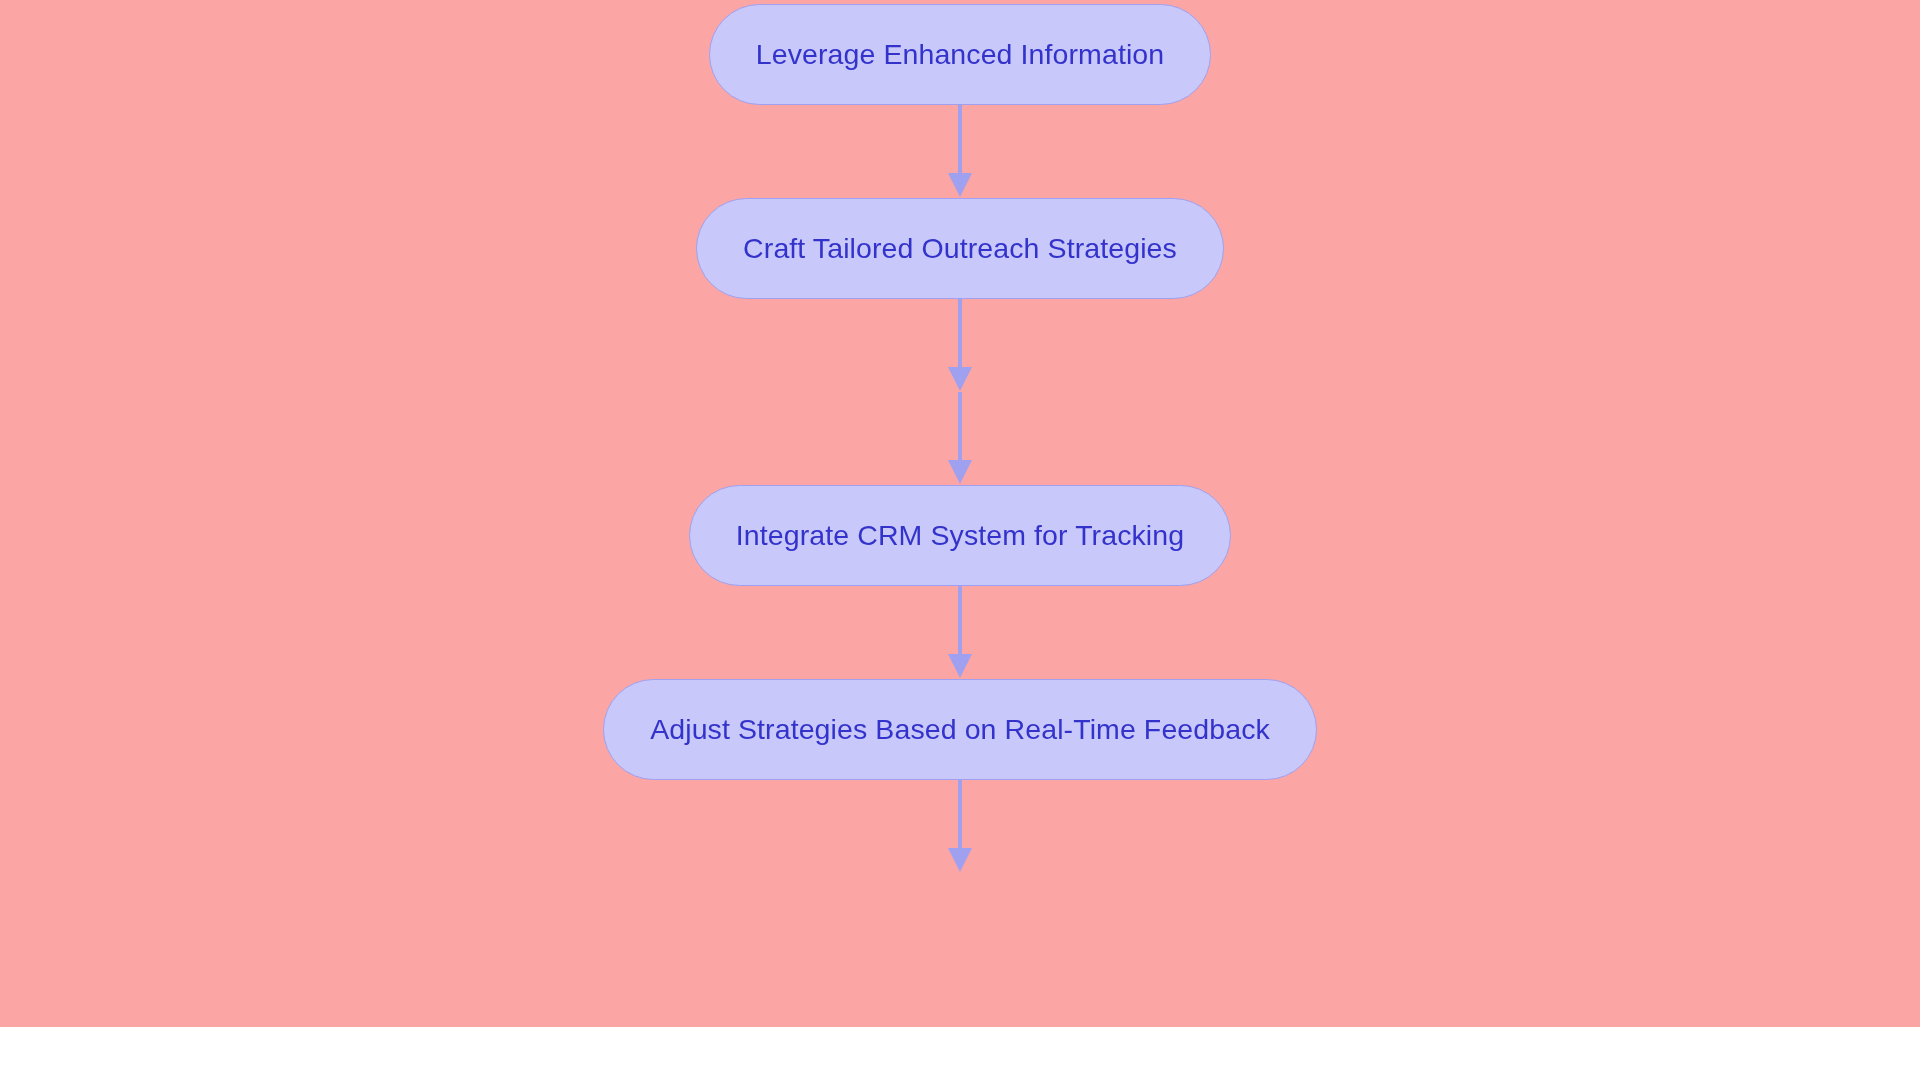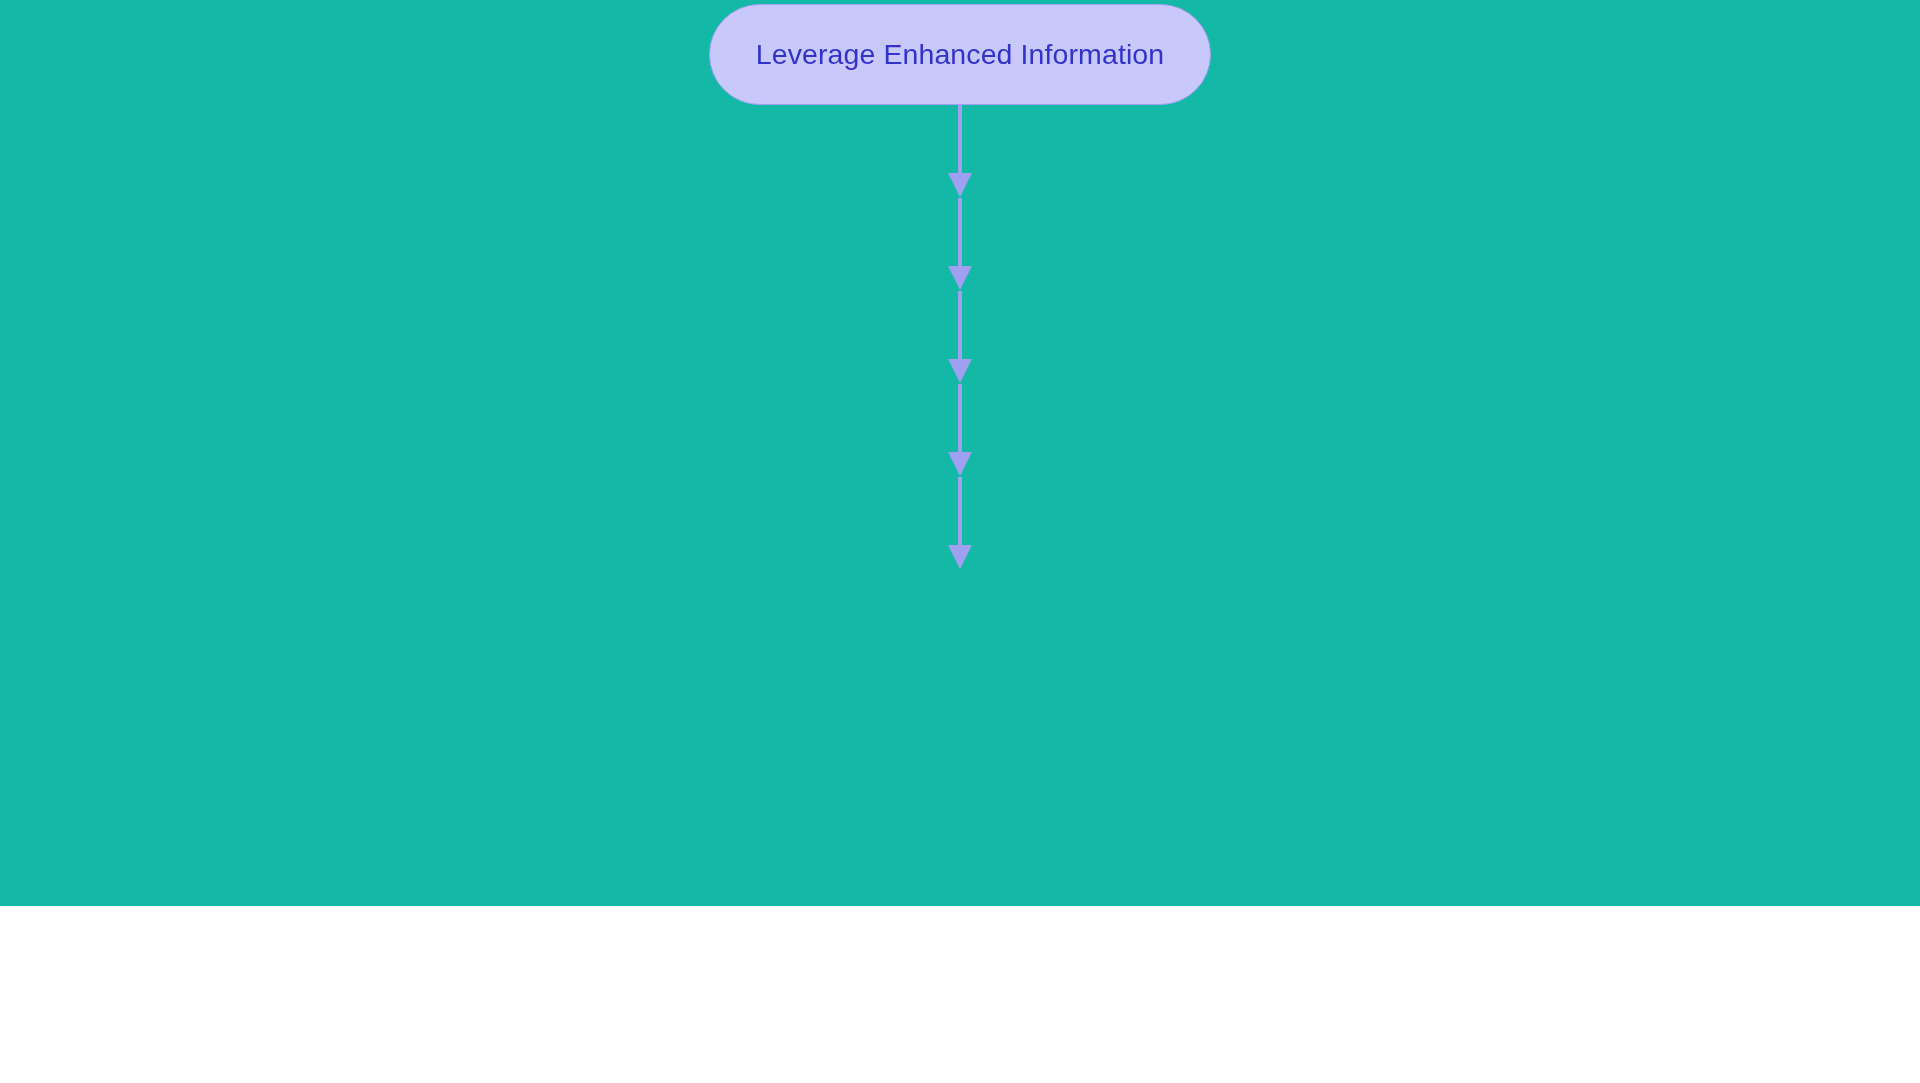--- a/index.html
+++ b/index.html
@@ -10,22 +10,22 @@
   body {
     width: 1920px;
     height: 1083px;
     overflow: hidden;
     font-family: "Liberation Sans", "DejaVu Sans", sans-serif;
   }
 
   #flowchart {
     position: relative;
     width: 1920px;
-    height: 906px;
-    background: #14b8a6;
+    height: 1027px;
+    background: #fca5a5;
     display: flex;
     flex-direction: column;
     align-items: center;
   }
 
   .flow-stack {
     display: flex;
     flex-direction: column;
     align-items: center;
     padding-top: 4px;
@@ -73,44 +73,53 @@
       <span class="node-label">Leverage Enhanced Information</span>
     </div>
 
     <span class="connector">
       <svg width="40" height="93" viewBox="0 0 40 93" xmlns="http://www.w3.org/2000/svg">
         <line x1="20" y1="0" x2="20" y2="73" stroke="#9fa0ef" stroke-width="4"></line>
         <polygon points="20,92 8,68 32,68" fill="#9fa0ef"></polygon>
       </svg>
     </span>
 
+    <div class="node">
+      <span class="node-label">Craft Tailored Outreach Strategies</span>
+    </div>
 
     <span class="connector">
       <svg width="40" height="93" viewBox="0 0 40 93" xmlns="http://www.w3.org/2000/svg">
         <line x1="20" y1="0" x2="20" y2="73" stroke="#9fa0ef" stroke-width="4"></line>
         <polygon points="20,92 8,68 32,68" fill="#9fa0ef"></polygon>
       </svg>
     </span>
 
 
     <span class="connector">
       <svg width="40" height="93" viewBox="0 0 40 93" xmlns="http://www.w3.org/2000/svg">
         <line x1="20" y1="0" x2="20" y2="73" stroke="#9fa0ef" stroke-width="4"></line>
         <polygon points="20,92 8,68 32,68" fill="#9fa0ef"></polygon>
       </svg>
     </span>
 
+    <div class="node">
+      <span class="node-label">Integrate CRM System for Tracking</span>
+    </div>
 
     <span class="connector">
       <svg width="40" height="93" viewBox="0 0 40 93" xmlns="http://www.w3.org/2000/svg">
         <line x1="20" y1="0" x2="20" y2="73" stroke="#9fa0ef" stroke-width="4"></line>
         <polygon points="20,92 8,68 32,68" fill="#9fa0ef"></polygon>
       </svg>
     </span>
 
+    <div class="node">
+      <span class="node-label">Adjust Strategies Based on Real-Time Feedback</span>
+    </div>
 
     <span class="connector">
       <svg width="40" height="93" viewBox="0 0 40 93" xmlns="http://www.w3.org/2000/svg">
         <line x1="20" y1="0" x2="20" y2="73" stroke="#9fa0ef" stroke-width="4"></line>
         <polygon points="20,92 8,68 32,68" fill="#9fa0ef"></polygon>
       </svg>
     </span>
 
 
   </div>

